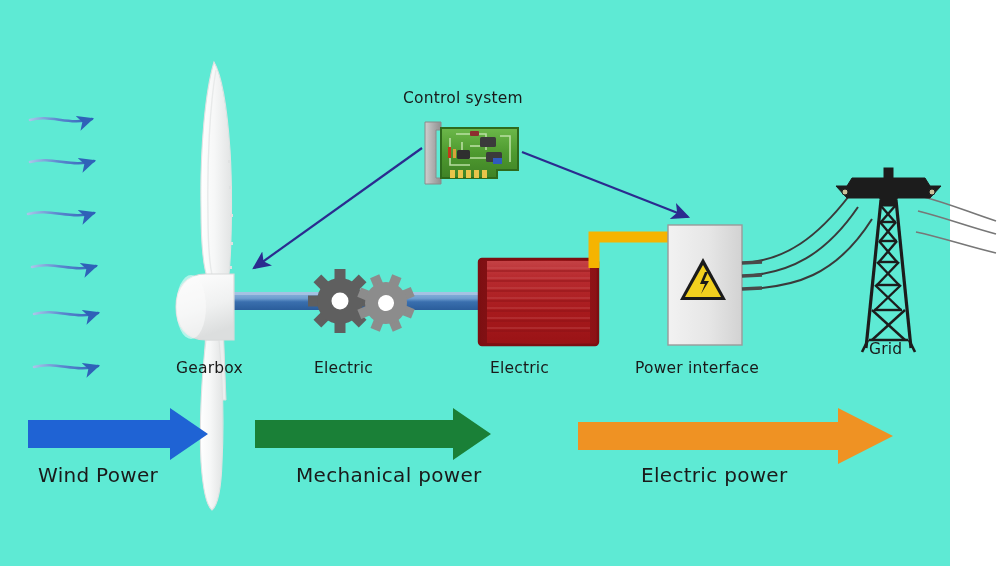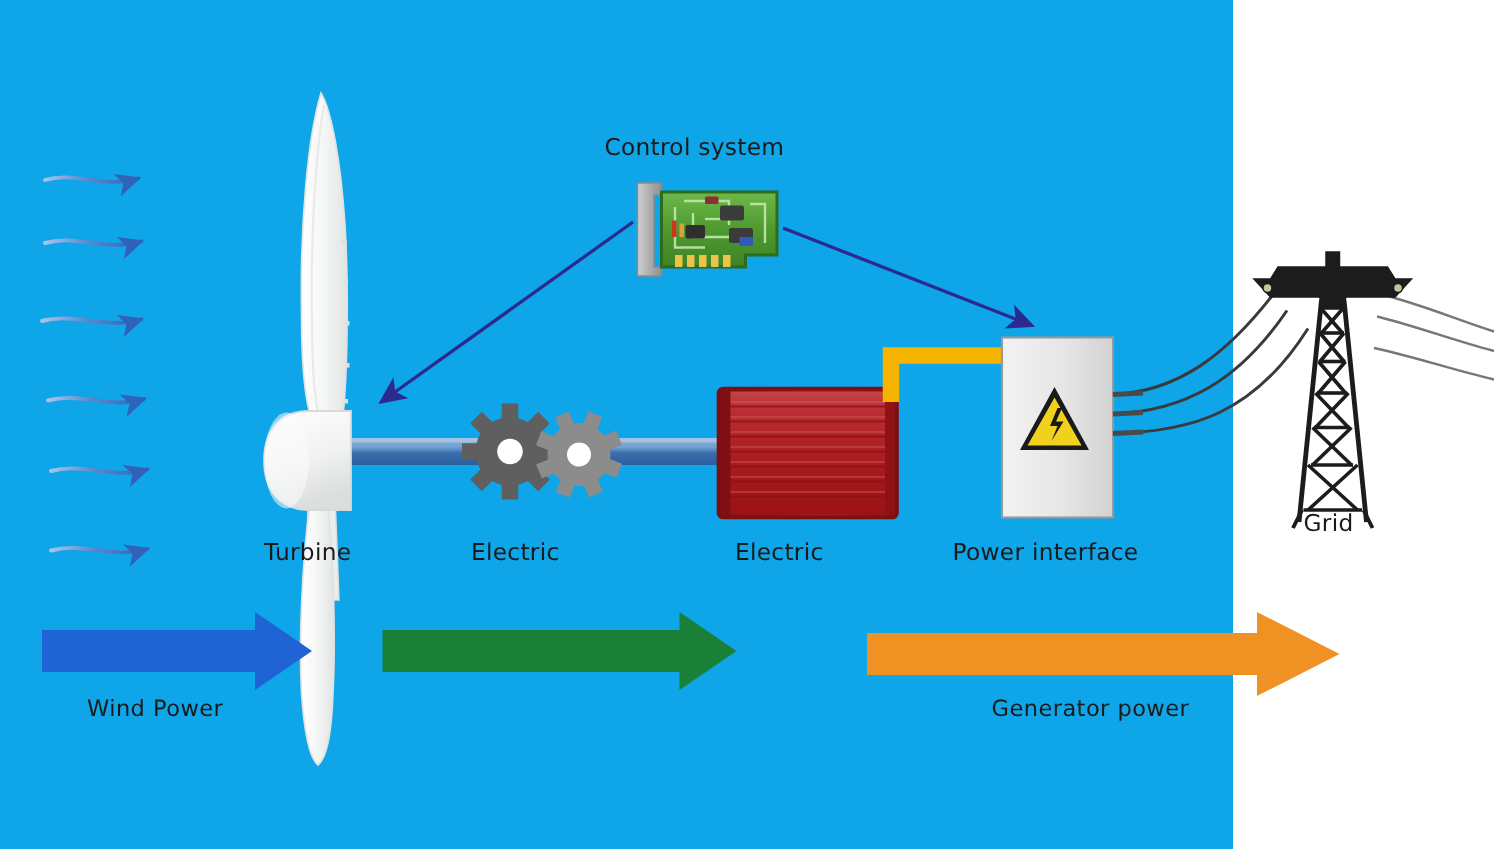--- a/index.html
+++ b/index.html
@@ -2,30 +2,30 @@
 <html><head>
 <meta charset="utf-8">
 <title>Wind Power System Diagram</title>
 <style>
   html,body{margin:0;padding:0;background:#ffffff;}
   body{
     width:998px;height:566px;
     font-family:"DejaVu Sans","Liberation Sans",sans-serif;
     overflow:hidden;position:relative;
   }
-  #stage{position:relative;width:822px;height:566px;background:#0ea5e9;text-decoration:underline;}
+  #stage{position:relative;width:950px;height:566px;background:#5eead4;text-decoration:underline;}
   .lbl{
     position:absolute;color:#1a1a1a;font-size:15.5px;
     font-family:"DejaVu Sans","Liberation Sans",sans-serif;
     white-space:nowrap;letter-spacing:.2px;
   }
   .flowlbl{
-    position:absolute;color:#1a1a1a;font-size:15px;
+    position:absolute;color:#1a1a1a;font-size:20px;
     font-family:"DejaVu Sans","Liberation Sans",sans-serif;
-    white-space:nowrap;letter-spacing:.3px;margin-left:20px;
+    white-space:nowrap;letter-spacing:.3px;
   }
   svg{position:absolute;left:0;top:0;overflow:visible;}
   .svgfull{width:998px;height:566px;}
 </style>
 </head>
 <body>
 
 <div id="stage">
 
   <svg class="svgfull" viewBox="0 0 998 566">
@@ -304,22 +304,23 @@
     <g>
       <path d="M255,420 L453,420 L453,408 L491,434 L453,460 L453,448 L255,448 Z" fill="#1a8037"></path>
     </g>
     <g>
       <path d="M578,422 L838,422 L838,408 L893,436 L838,464 L838,450 L578,450 Z" fill="#ef9223"></path>
     </g>
   </svg>
 
   <div class="lbl" style="left:403px;top:89px;">Control system</div>
 
-  <div class="lbl" style="left:176px;top:359px;">Turbine</div>
+  <div class="lbl" style="left:176px;top:359px;">Gearbox</div>
   <div class="lbl" style="left:314px;top:359px;">Electric</div>
   <div class="lbl" style="left:490px;top:359px;">Electric</div>
   <div class="lbl" style="left:635px;top:359px;">Power interface</div>
   <div class="lbl" style="left:869px;top:340px;">Grid</div>
 
   <div class="flowlbl" style="left:38px;top:463px;">Wind Power</div>
-  <div class="flowlbl" style="left:641px;top:463px;">Generator power</div>
+  <div class="flowlbl" style="left:296px;top:463px;">Mechanical power</div>
+  <div class="flowlbl" style="left:641px;top:463px;">Electric power</div>
 
 </div>
 
 </body></html>

